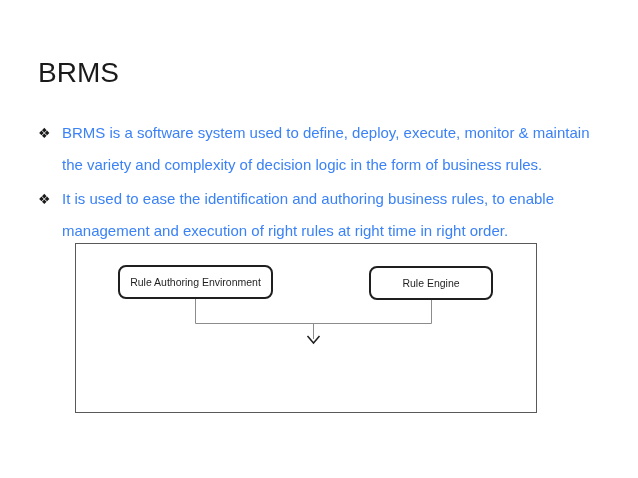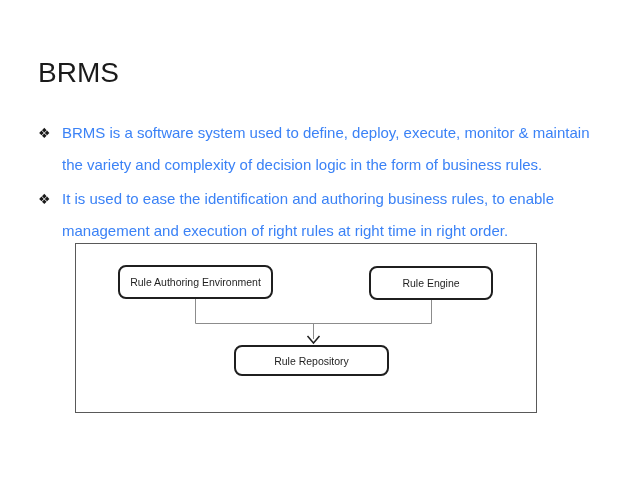--- a/index.html
+++ b/index.html
@@ -95,18 +95,15 @@
       <line x1="237.5" y1="79.5" x2="237.5" y2="95" stroke="#8c8c8c" stroke-width="1"></line>
       <polyline points="231.5,92 237.5,99 243.5,92" fill="none" stroke="#1f1f1f" stroke-width="1.5"></polyline>
     </svg>
 
     <div class="node node-a">
       <span>Rule Authoring Environment</span>
     </div>
     <div class="node node-b">
       <span>Rule Engine</span>
     </div>
-    <div class="node node-c">
-      <span>Rule Repository</span>
-    </div>
   </div>
 
 </div>
 
 </body></html>

